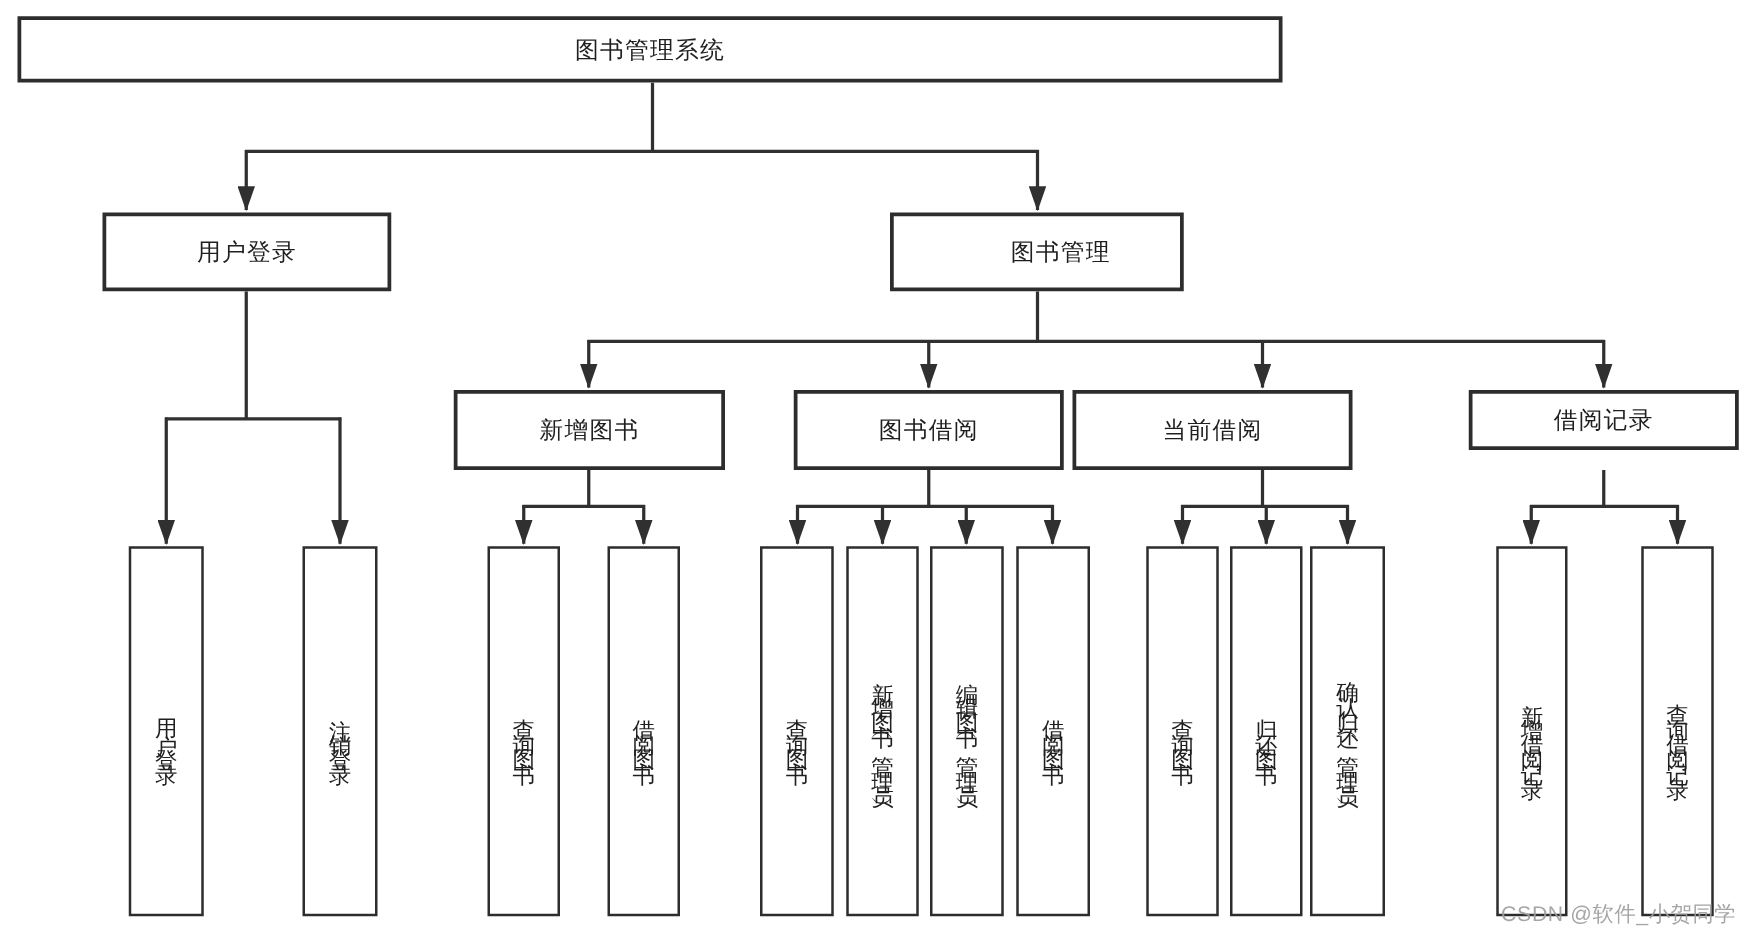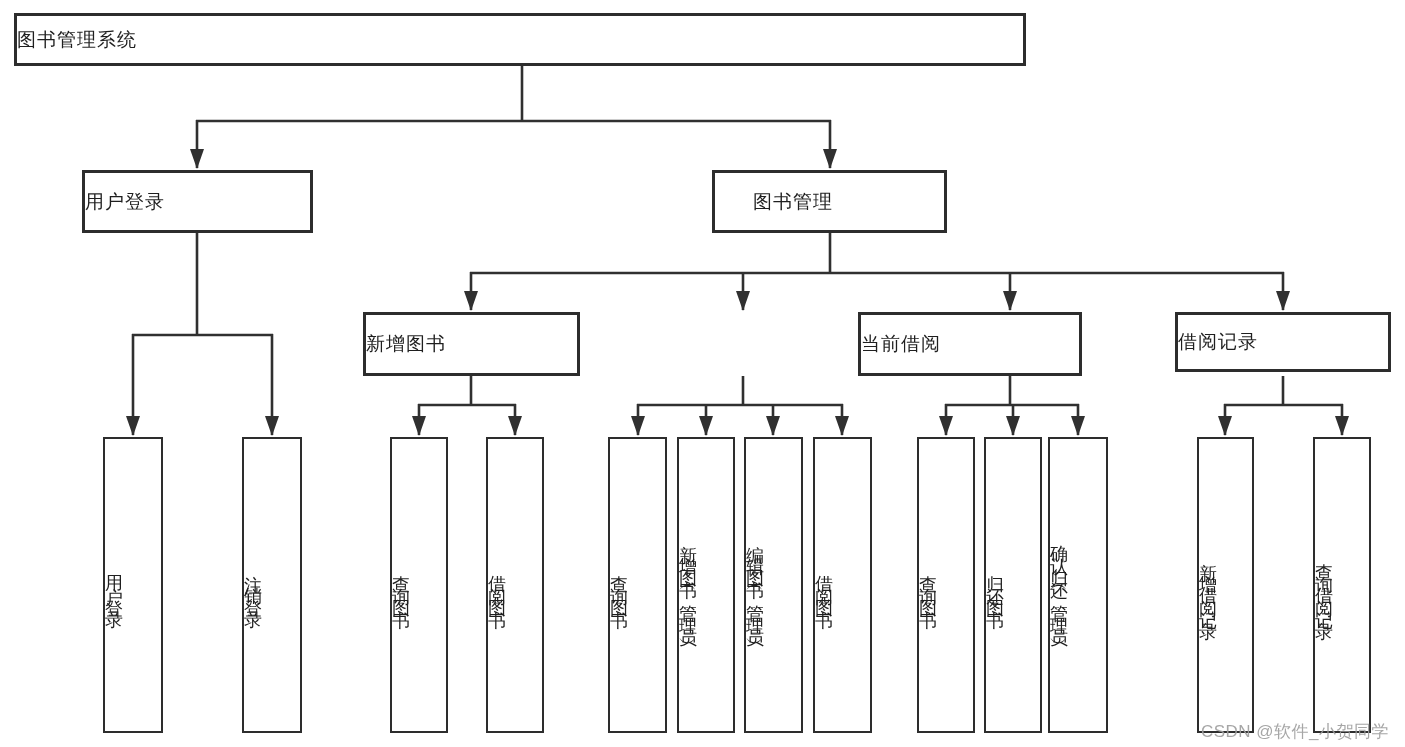--- a/index.html
+++ b/index.html
@@ -23,42 +23,42 @@
     height: 747px;
     z-index: 1;
   }
   .node {
     position: absolute;
     box-sizing: border-box;
     background: #ffffff;
     border: 3px solid #2d2d2d;
     display: flex;
     align-items: center;
-    justify-content: flex-start;
+    justify-content: center;
     color: #1f1f1f;
     z-index: 2;
   }
   .hbox { font-size: 19px; letter-spacing: 1px; }
   .vbox { border-width: 2.5px; }
   .vbox .vtext {
     writing-mode: vertical-rl;
     text-orientation: mixed;
     font-size: 18px;
     letter-spacing: 12px;
     line-height: 1;
     white-space: nowrap;
   }
   
   .n-root { left: 14px;  top: 13px;  width: 1012px; height: 53px; }
   .n-l1a  { left: 82px;  top: 170px; width: 231px;  height: 63px; }
   .n-l1b  { left: 712px; top: 170px; width: 235px;  height: 63px; padding-left: 38px; }
   .n-l2a  { left: 363px; top: 312px; width: 217px;  height: 64px; }
   .n-l2b  { left: 635px; top: 312px; width: 216px;  height: 64px; }
   .n-l2c  { left: 858px; top: 312px; width: 224px;  height: 64px; }
-  .n-l2d  { left: 1175px;top: 312px; width: 216px;  height: 60px; }
+  .n-l2d  { left: 1175px;top: 312px; width: 216px;  height: 48px; }
   .leaf   { top: 437px; height: 296px; }
   .n-f1  { left: 103px;  width: 60px; }
   .n-f2  { left: 242px;  width: 60px; }
   .n-f3  { left: 390px;  width: 58px; }
   .n-f4  { left: 486px;  width: 58px; }
   .n-f5  { left: 608px;  width: 59px; }
   .n-f6  { left: 677px;  width: 58px; }
   .n-f7  { left: 744px;  width: 59px; }
   .n-f8  { left: 813px;  width: 59px; }
   .n-f9  { left: 917px;  width: 58px; }
@@ -150,20 +150,23 @@
   <div class="node hbox n-l1a">
     <span>用户登录</span>
   </div>
   <div class="node hbox n-l1b">
     <span>图书管理</span>
   </div>
 
   <div class="node hbox n-l2a">
     <span>新增图书</span>
   </div>
+  <div class="node hbox n-l2b">
+    <span>图书借阅</span>
+  </div>
   <div class="node hbox n-l2c">
     <span>当前借阅</span>
   </div>
   <div class="node hbox n-l2d">
     <span>借阅记录</span>
   </div>
 
   <div class="node vbox leaf n-f1">
     <span class="vtext">用户登录</span>
   </div>

